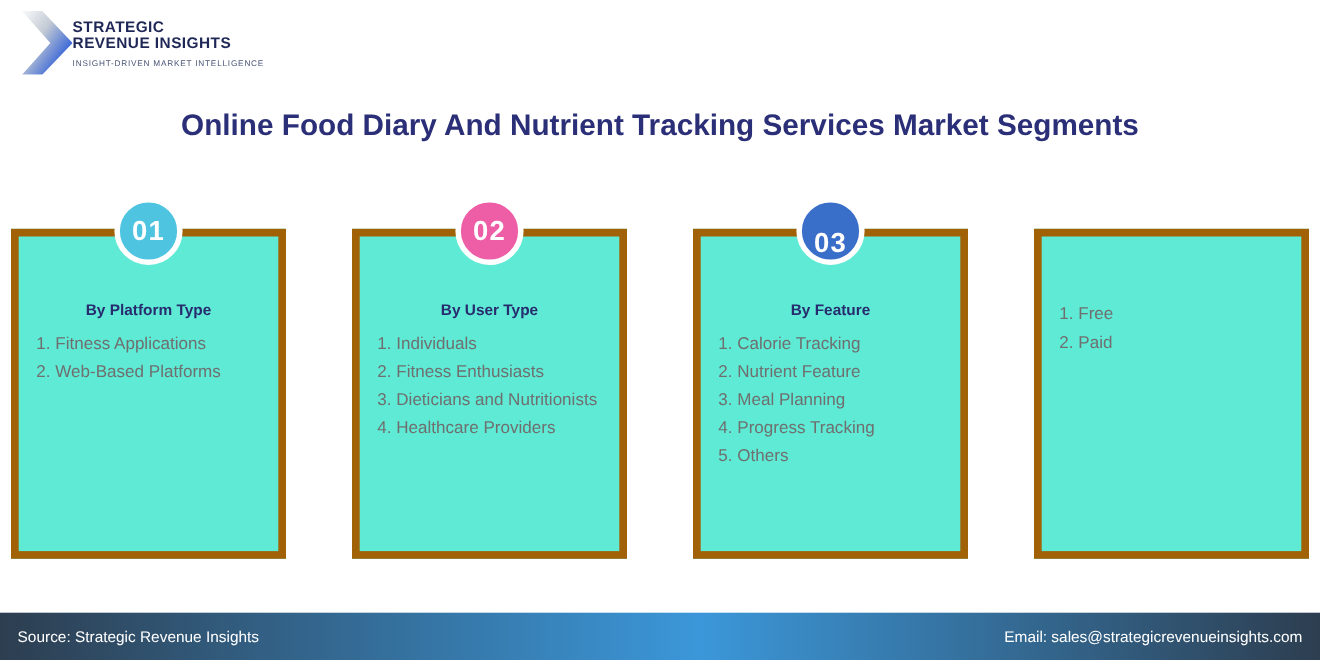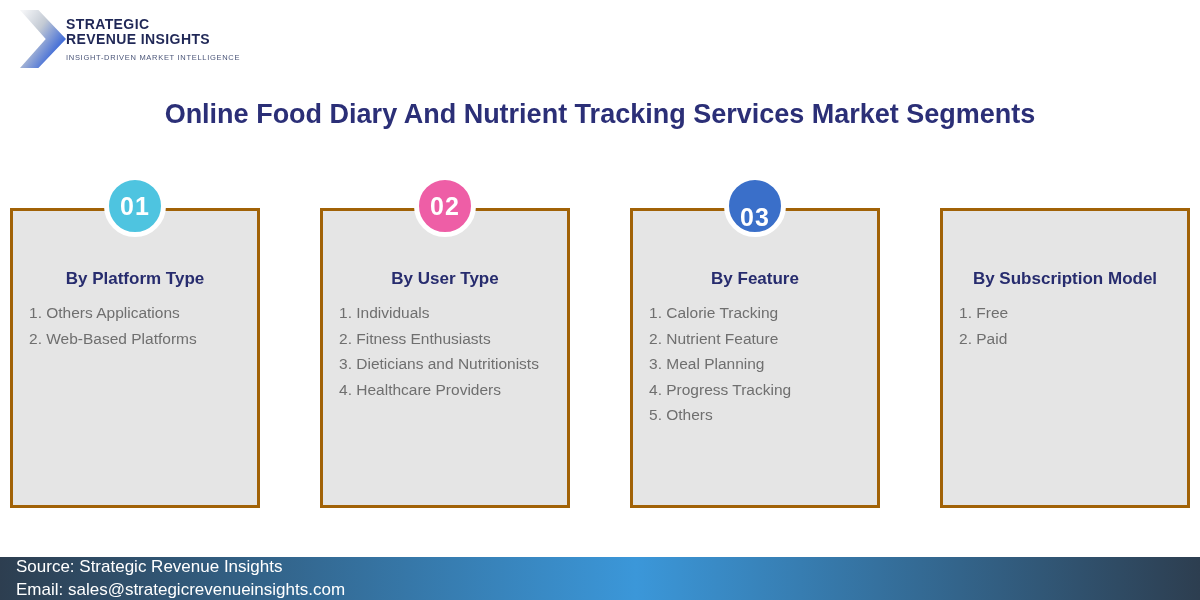--- a/index.html
+++ b/index.html
@@ -41,58 +41,58 @@
   }
 
   
   .cards {
     position: absolute; top: 208px; left: 10px; right: 10px;
     display: flex; gap: 60px;
   }
   .card {
     flex: 1 1 0;
     height: 300px;
-    border: 3px solid #a16207;
+    border: 7px solid #a16207;
     position: relative;
     padding: 58px 14px 0 14px;
-    background: #e5e5e5;
+    background: #5eead4;
   }
   .badge {
     position: absolute; top: -36px; left: 50%;
     transform: translateX(-50%);
     width: 62px; height: 62px; border-radius: 50%;
     border: 5px solid #ffffff;
     display: flex; align-items: center; justify-content: center;
     color: #ffffff; font-size: 25px; font-weight: bold;
     letter-spacing: 1px;
   }
   .card-heading {
     margin: 0 0 11px 0; text-align: center;
-    font-size: 17px; font-weight: bold; color: #272c6e;
+    font-size: 14px; font-weight: bold; color: #272c6e;
     white-space: nowrap;
   }
   .card-list {
     margin: 0; padding: 0 0 0 2px;
     list-style: none; counter-reset: seg;
   }
   .card-list li {
     counter-increment: seg;
     font-size: 15.5px; line-height: 25.5px; color: #6f6f6f;
     padding-left: 22px; text-indent: -22px;
   }
   .card-list li::before { content: counter(seg) ". "; }
 
   
   footer.bottom-bar {
     position: absolute; left: 0; right: 0; bottom: 0;
     height: 43px;
-    display: flex; justify-content: space-between;
+    display: flex; align-items: center; justify-content: space-between;
     padding: 0 16px;
     background: linear-gradient(90deg, #2d3e50 0%, #3b97d9 53%, #2d3e50 100%);
-    color: #ffffff; font-size: 17px; flex-direction: column;
+    color: #ffffff; font-size: 14px;
   }
 </style>
 </head>
 <body>
 
 <header class="logo">
   <div class="chevron"></div>
   <div class="logo-text">
     <span class="logo-line">STRATEGIC</span>
     <span class="logo-line">REVENUE INSIGHTS</span>
@@ -102,21 +102,21 @@
 
 <h1 class="page-title">Online Food Diary And Nutrient Tracking Services Market Segments</h1>
 
 <main class="cards">
   <section class="card">
     <div class="badge" style="background: rgb(78, 196, 224);">
       <span class="badge-num">01</span>
     </div>
     <h2 class="card-heading">By Platform Type</h2>
     <ol class="card-list">
-        <li>Others Applications</li>
+        <li>Fitness Applications</li>
         <li>Web-Based Platforms</li>
       </ol>
   </section>
 
   <section class="card">
     <div class="badge" style="background: rgb(238, 94, 166);">
       <span class="badge-num">02</span>
     </div>
     <h2 class="card-heading">By User Type</h2>
     <ol class="card-list">
@@ -135,21 +135,20 @@
     <ol class="card-list">
         <li>Calorie Tracking</li>
         <li>Nutrient Feature</li>
         <li>Meal Planning</li>
         <li>Progress Tracking</li>
         <li>Others</li>
       </ol>
   </section>
 
   <section class="card">
-    <h2 class="card-heading">By Subscription Model</h2>
     <ol class="card-list">
         <li>Free</li>
         <li>Paid</li>
       </ol>
   </section>
 </main>
 
 <footer class="bottom-bar">
   <span>Source: Strategic Revenue Insights</span>
   <span>Email: sales@strategicrevenueinsights.com</span>

